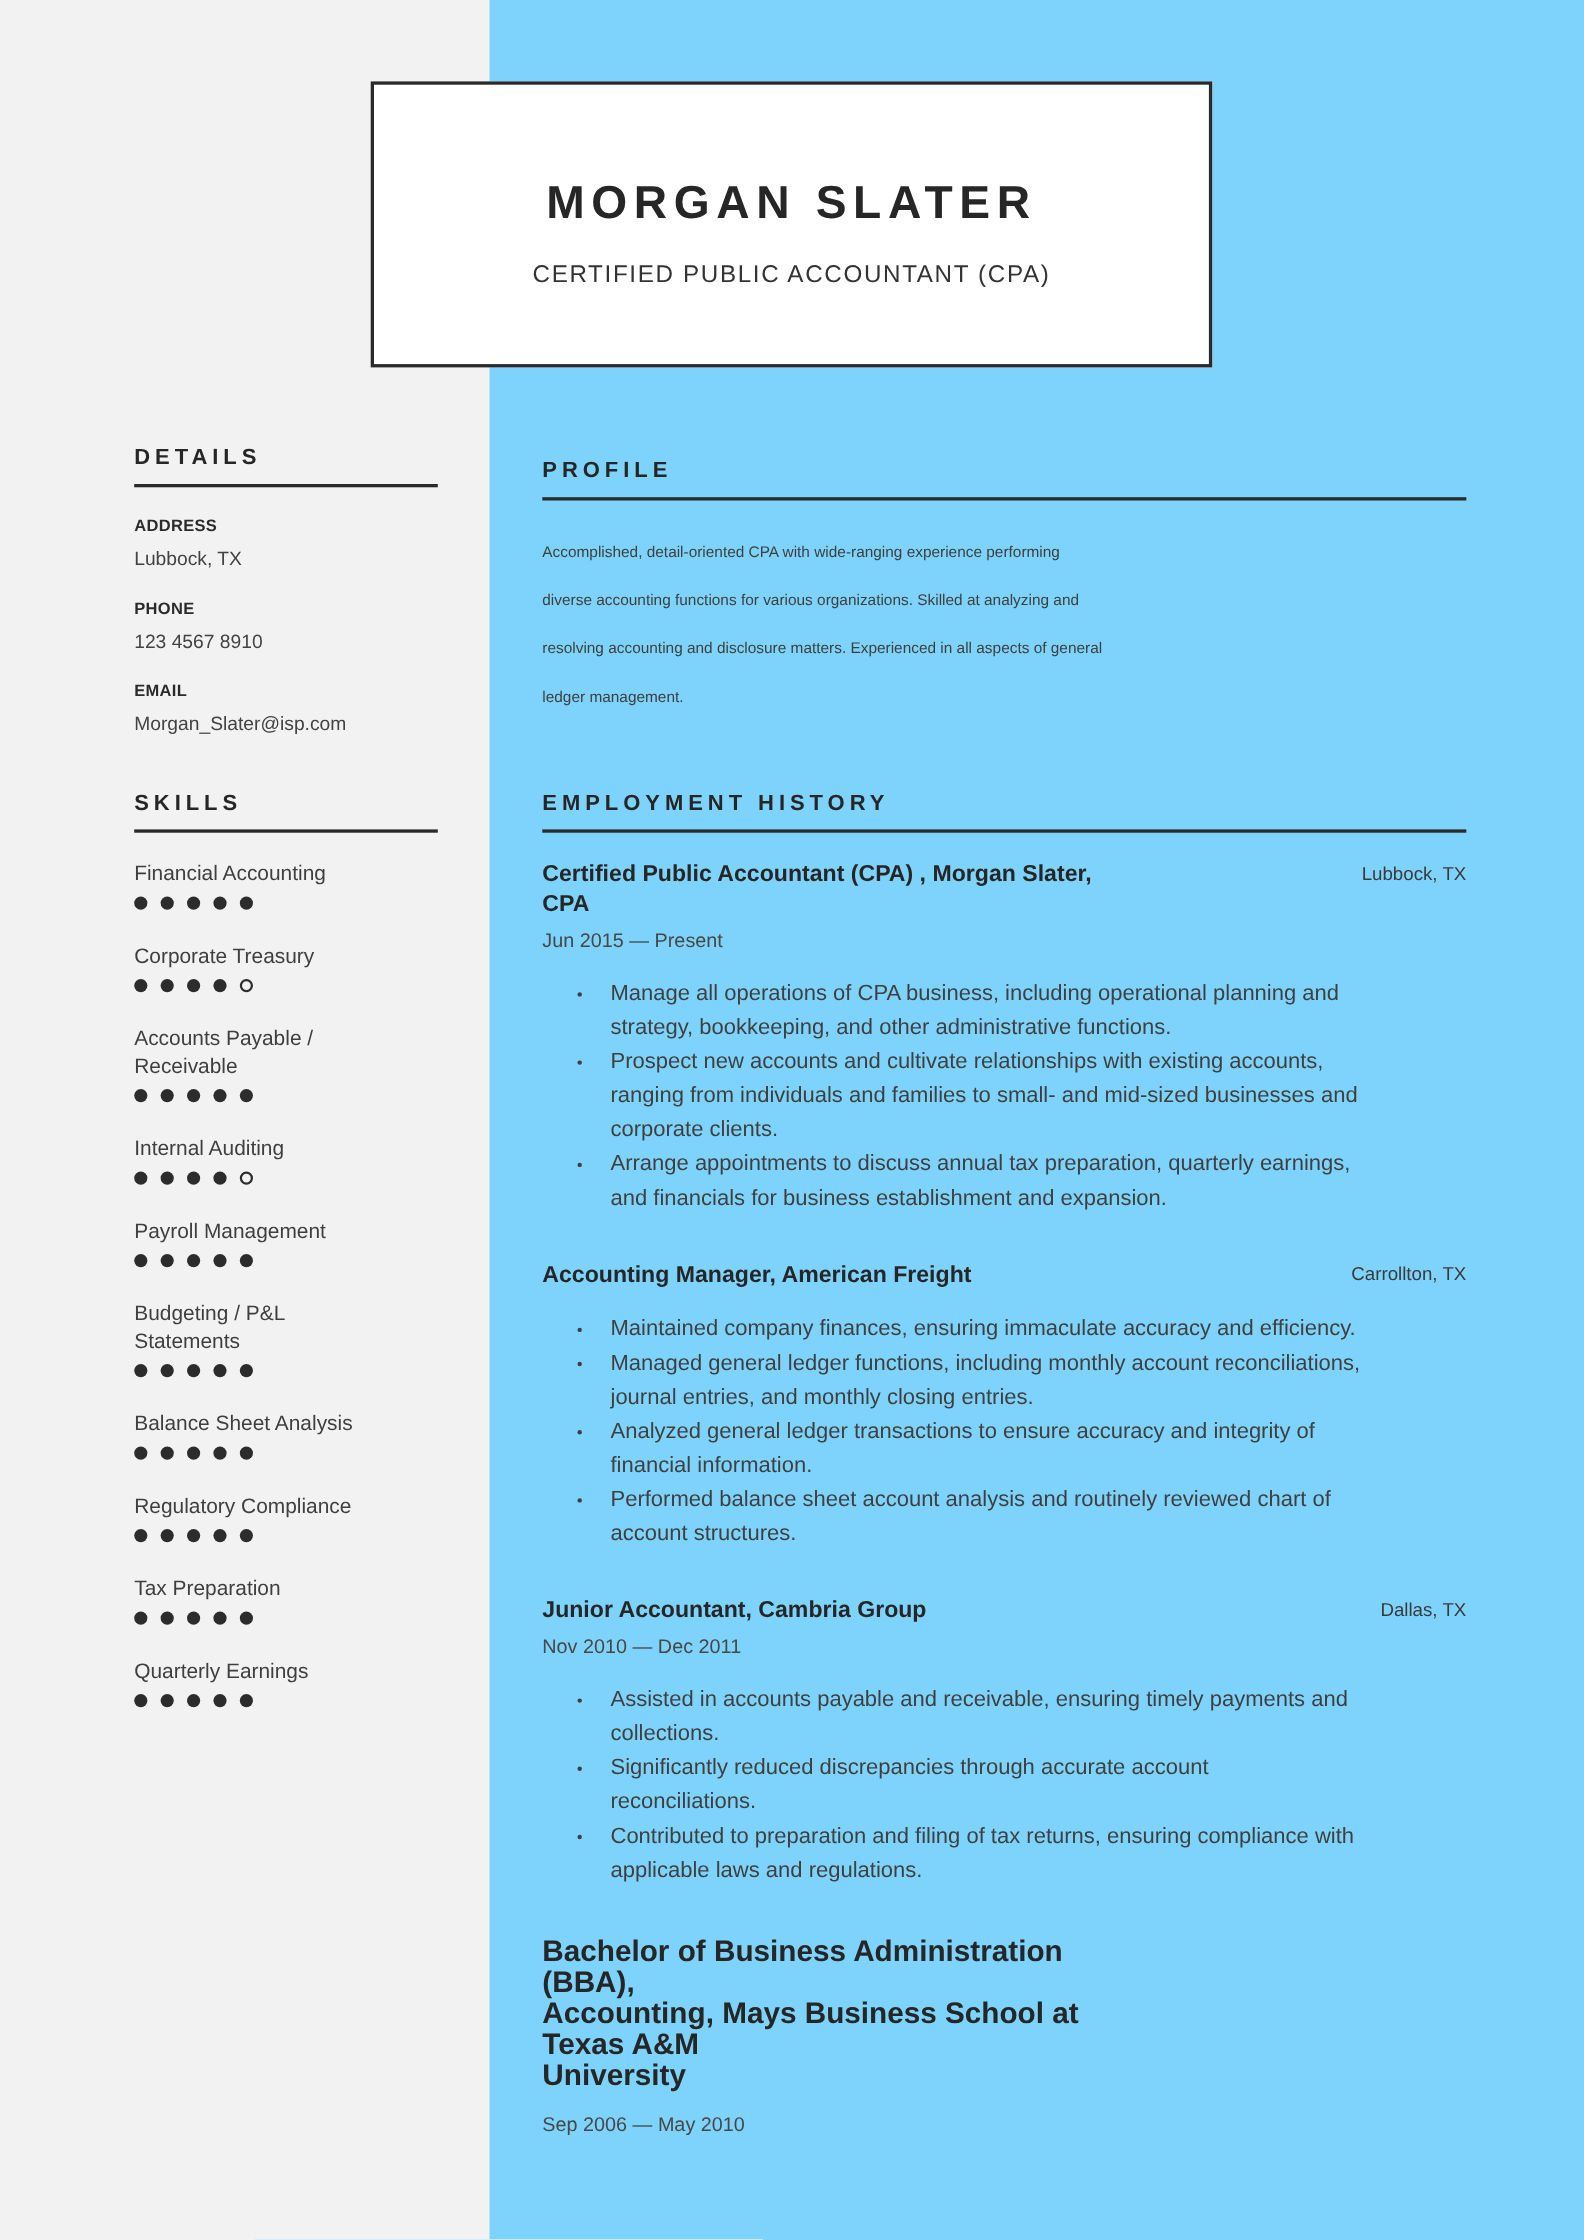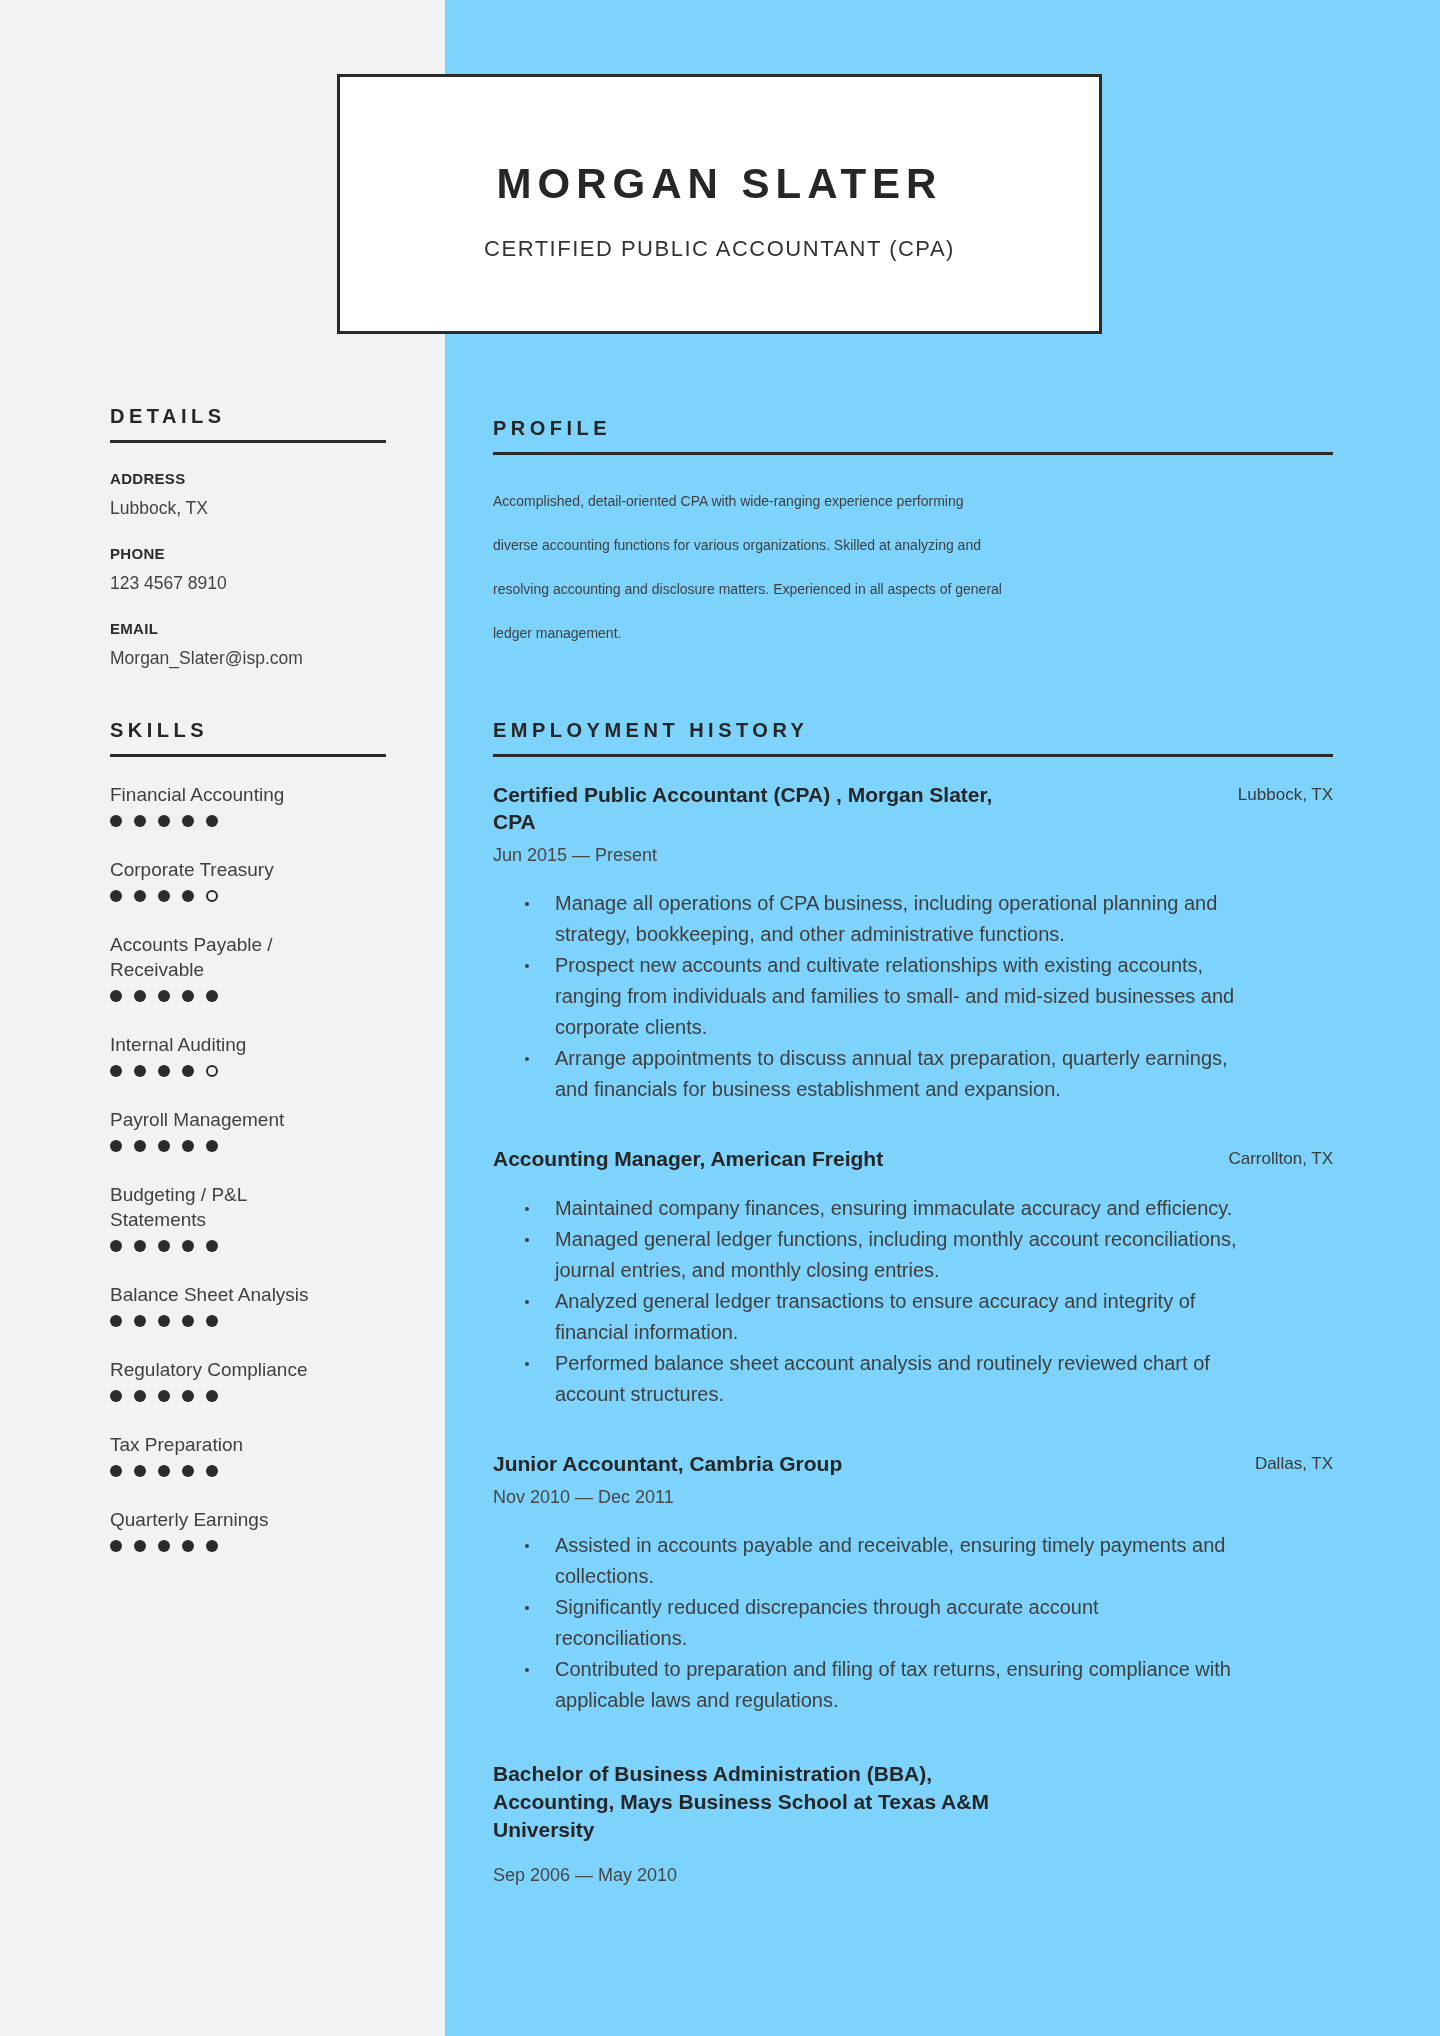--- a/index.html
+++ b/index.html
@@ -41,21 +41,21 @@
     font-size:22px;letter-spacing:1.5px;color:#333333;white-space:nowrap;
   }
   
   .section-heading{
     font-size:20px;font-weight:bold;letter-spacing:4.5px;
     color:var(--heading);line-height:24px;
     padding-bottom:12px;border-bottom:3px solid var(--ink);
   }
   
   .sidebar-content{
-    position:absolute;left:110px;top:404px;width:276px;
+    position:absolute;left:122px;top:404px;width:276px;
   }
   .fields{margin-top:26px;}
   .field + .field{margin-top:24px;}
   .field-label{
     font-size:15px;font-weight:bold;letter-spacing:.3px;
     color:#2b2b2b;line-height:20px;
   }
   .field-value{
     margin-top:7px;font-size:17.5px;color:#434343;line-height:24px;
   }
@@ -103,21 +103,21 @@
     flex:0 0 auto;width:4px;height:4px;border-radius:50%;
     background:#3f3f3f;margin-left:32px;margin-top:14px;
   }
   .bullet-text{
     margin-left:26px;
     font-size:20px;line-height:31px;color:var(--body);
     white-space:pre-line;width:746px;
   }
   .edu-item{margin-top:23px;}
   .edu-degree{
-    font-size:21px;font-weight:bold;line-height:28px;color:var(--heading);
+    font-size:27px;font-weight:bold;line-height:28px;color:var(--heading);
     max-width:560px;white-space:pre-line;
   }
   .edu-dates{
     margin-top:20px;font-size:18px;color:var(--meta);line-height:23px;
   }
 </style>
 </head>
 <body>
 
 <div class="page">

